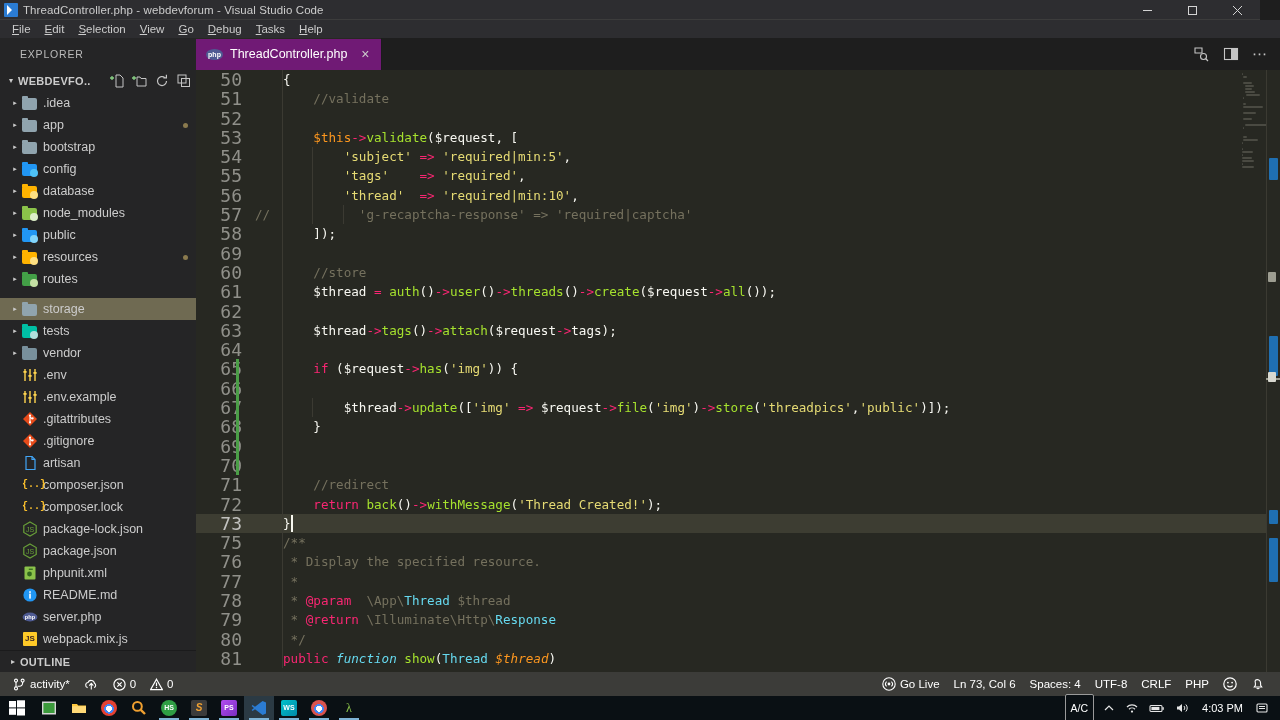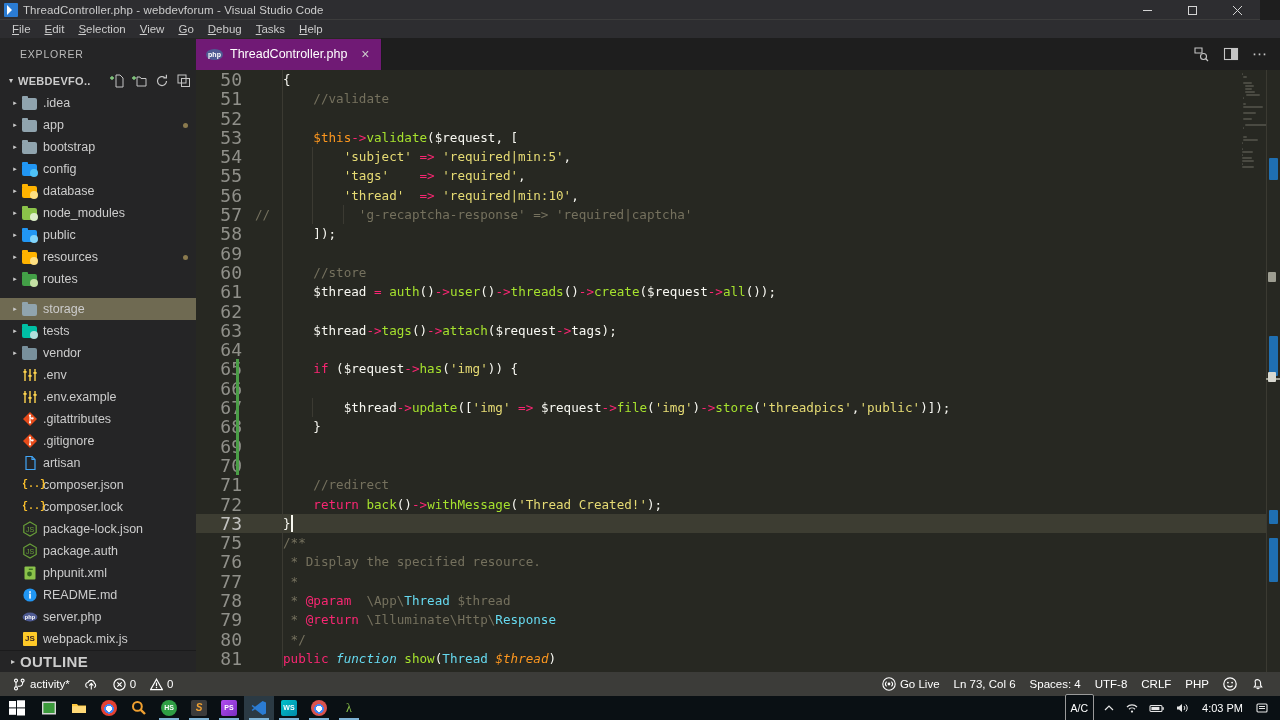--- a/index.html
+++ b/index.html
@@ -118,21 +118,21 @@
     font-family: "Liberation Mono", monospace;
   }
 
   
   .sb-bottom {
     position: absolute; bottom: 0; left: 0; width: 196px; height: 22px;
     background: #252526; border-top: 1px solid #1b1b1c;
     display: flex; align-items: center; padding-left: 6px;
   }
   .sb-bottom .caret { width: 14px; text-align: center; color: #ccc; font-size: 8px; }
-  .sb-bottom .ttl { color: #cccccc; font-size: 15px; font-weight: bold; letter-spacing: .3px; }
+  .sb-bottom .ttl { color: #cccccc; font-size: 11px; font-weight: bold; letter-spacing: .3px; }
 
   
   .editor {
     position: absolute; top: 38px; left: 196px; width: 1084px; height: 634px;
     background: #272822;
   }
   .tabbar {
     height: 32px; background: #1e1e1e; display: flex; align-items: stretch;
     position: relative;
   }
@@ -519,21 +519,21 @@
               <text x="8" y="11" font-size="7" fill="#689f38" text-anchor="middle" font-family="Liberation Sans">JS</text>
             </svg></div>
           <div class="lbl">package-lock.json</div>
         </div>
         <div class="row">
           <div class="tw"></div>
           <div class="ico"><svg width="16" height="16" viewBox="0 0 16 16">
               <path d="M8 1 L14.2 4.6 V11.4 L8 15 L1.8 11.4 V4.6 Z" fill="none" stroke="#689f38" stroke-width="1.2"></path>
               <text x="8" y="11" font-size="7" fill="#689f38" text-anchor="middle" font-family="Liberation Sans">JS</text>
             </svg></div>
-          <div class="lbl">package.auth</div>
+          <div class="lbl">package.json</div>
         </div>
         <div class="row">
           <div class="tw"></div>
           <div class="ico"><svg width="16" height="16" viewBox="0 0 16 16">
               <rect x="2.5" y="1.5" width="11" height="13" rx="1" fill="#8bc34a"></rect>
               <circle cx="7.5" cy="9" r="2.4" fill="#33691e"></circle>
               <rect x="6.8" y="3.6" width="4" height="1.3" fill="#33691e"></rect>
             </svg></div>
           <div class="lbl">phpunit.xml</div>
         </div>

